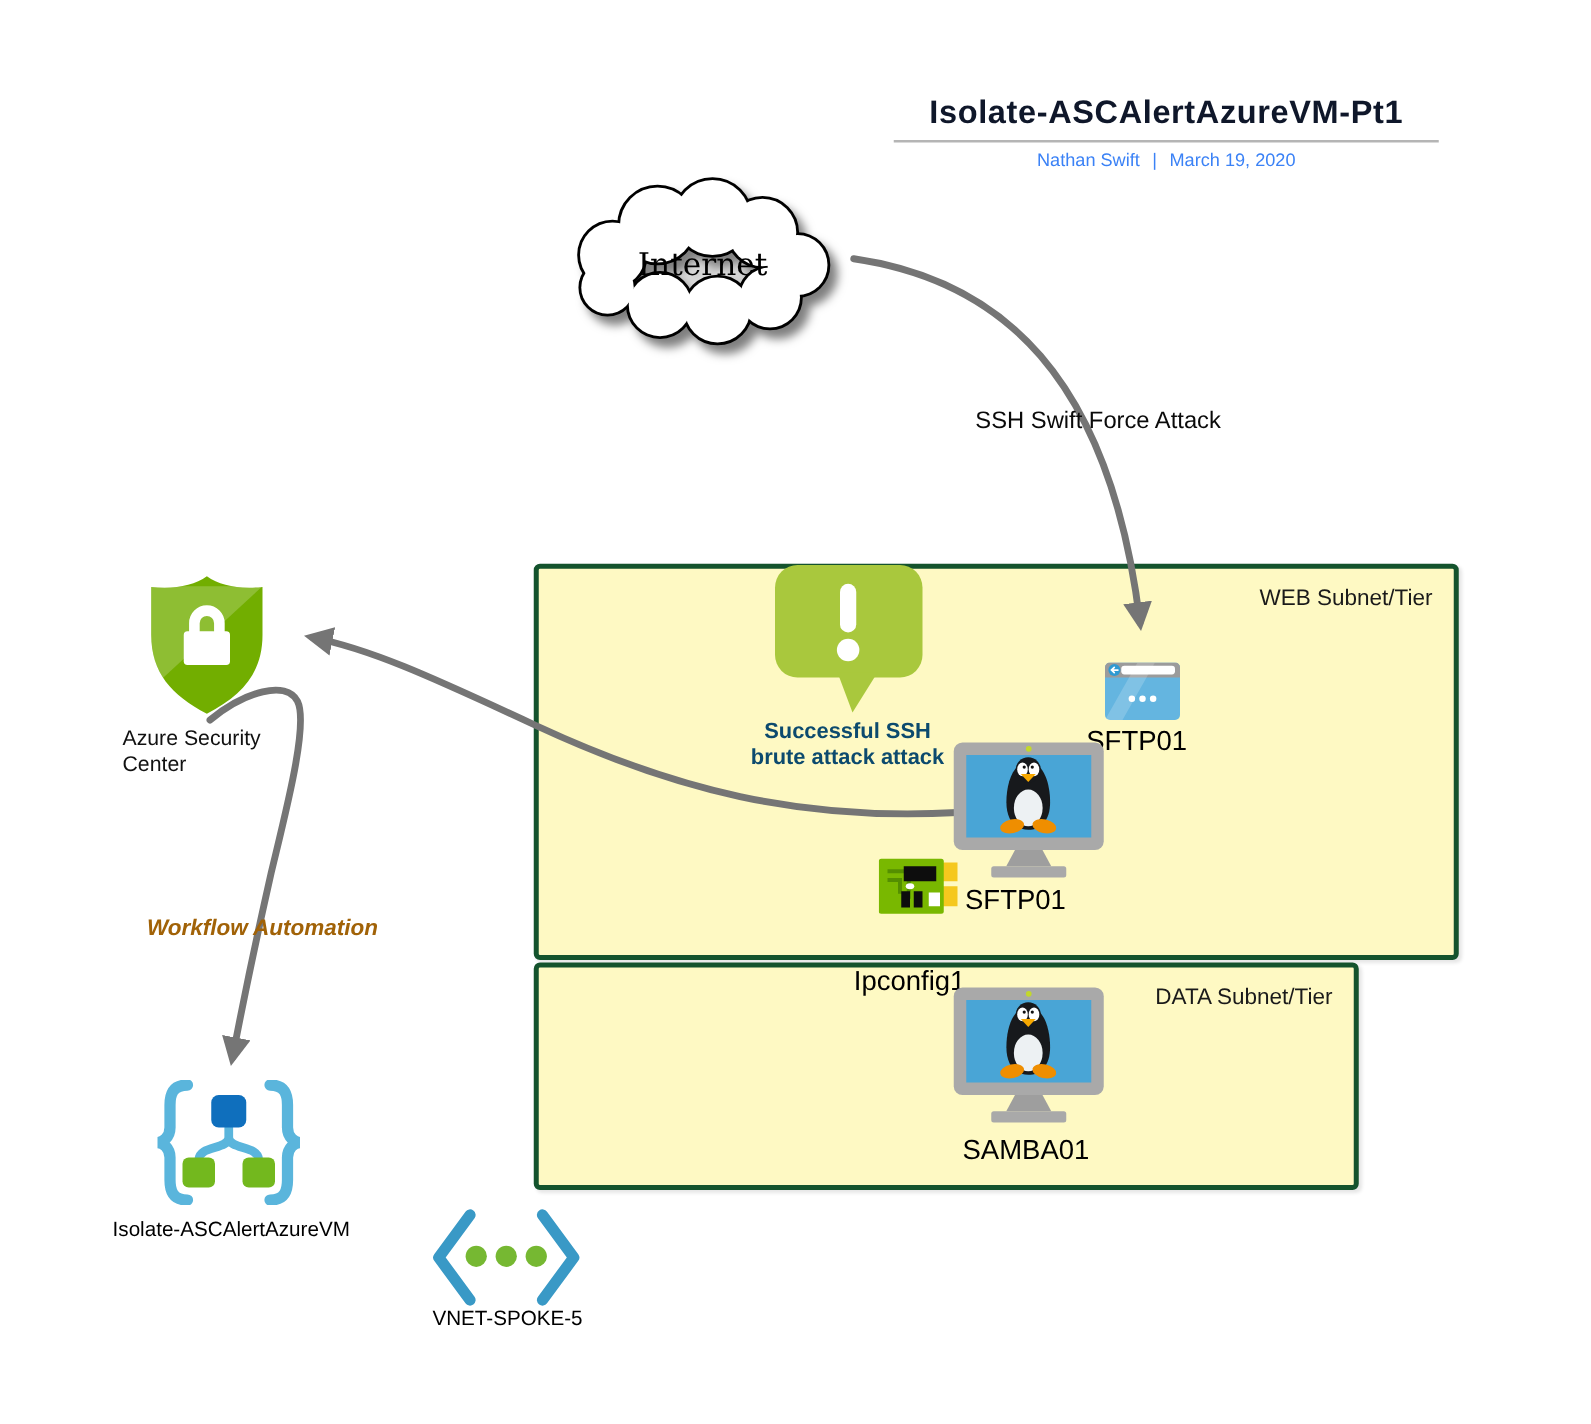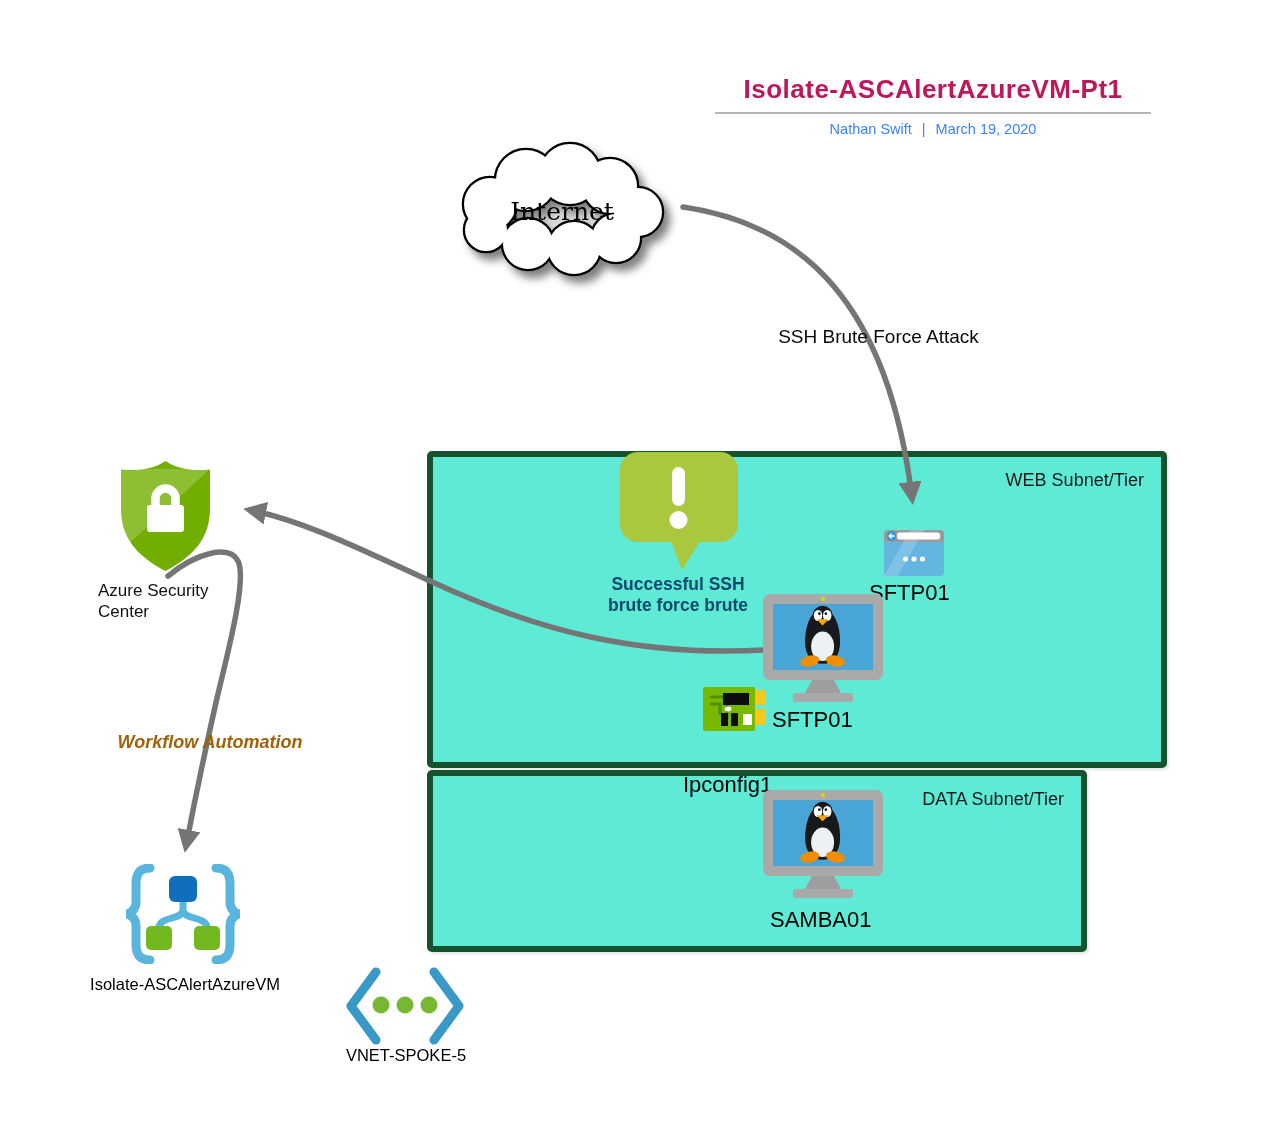--- a/index.html
+++ b/index.html
@@ -3,27 +3,27 @@
 <meta charset="utf-8">
 <style>
   html,body{margin:0;padding:0;background:#ffffff;}
   #canvas{
     position:relative;width:1273px;height:1139px;overflow:hidden;
     font-family:"Liberation Sans", sans-serif;color:#111;background:#fff;
   }
   .abs{position:absolute;}
   
   #header{left:715px;top:74px;width:436px;text-align:center;}
-  #header .title{font-size:26px;font-weight:bold;color:#be185d;letter-spacing:.5px;white-space:nowrap;}
+  #header .title{font-size:26px;font-weight:bold;color:#0f172a;letter-spacing:.5px;white-space:nowrap;}
   #header .rule{border:none;border-top:2px solid #b5b5b5;margin:7px 0 7px 0;}
   #header .byline{font-size:14.5px;color:#3b82f6;}
   #header .byline span{margin:0 5px;}
   
   .subnet{
-    background:#5eead4;border:6px solid #14532d;border-radius:5px;
+    background:#fef9c3;border:4px solid #14532d;border-radius:5px;
     box-shadow:2px 2px 3px rgba(0,0,0,0.10);box-sizing:border-box;
   }
   .subnet .subnet-label{
     position:absolute;top:13px;right:17px;font-size:18px;color:#1a1a1a;
   }
   #web-subnet{left:427px;top:451px;width:740px;height:317px;}
   #data-subnet{left:427px;top:770px;width:660px;height:182px;}
   
   .node-label{font-size:22px;color:#000;}
   .small-label{font-size:16.5px;color:#000;text-align:center;}
@@ -89,31 +89,31 @@
       <circle cx="172" cy="48" r="27"></circle>
         <circle cx="200" cy="74" r="24"></circle>
         <circle cx="178" cy="100" r="24"></circle>
       <circle cx="136" cy="110" r="26"></circle>
         <circle cx="90" cy="106" r="25"></circle>
         <circle cx="48" cy="92" r="21"></circle>
     </g>
     <text x="124" y="82" text-anchor="middle" font-family="DejaVu Serif, serif" font-size="25" fill="#000">Internet</text>
   </svg>
 
-  <div class="abs z4" id="attack-label">SSH Brute Force Attack</div>
+  <div class="abs z4" id="attack-label">SSH Swift Force Attack</div>
 
   <svg class="abs z4" style="left:618px;top:450px;" width="122" height="122" viewBox="0 0 122 122">
     <rect x="2" y="2" width="118" height="90" rx="18" fill="#a9c83d"></rect>
     <polygon points="52,88 84,88 64,120" fill="#a9c83d"></polygon>
     <rect x="54" y="17" width="13" height="39" rx="6.5" fill="#ffffff"></rect>
     <circle cx="60.5" cy="70" r="9" fill="#ffffff"></circle>
   </svg>
   <div class="abs z4" id="alert-text">
     <span>Successful SSH</span>
-    <span>brute force brute</span>
+    <span>brute attack attack</span>
   </div>
 
   <svg class="abs z4" style="left:884px;top:530px;" width="60" height="46" viewBox="0 0 60 46">
     <rect x="0" y="0" width="60" height="46" rx="4" fill="#64b5e0"></rect>
     <path d="M0 12 V4 a4 4 0 0 1 4-4 H56 a4 4 0 0 1 4 4 V12 Z" fill="#9b9b9b"></path>
     <polygon points="0,46 26,0 40,0 14,46" fill="rgba(255,255,255,0.18)"></polygon>
     <rect x="13" y="2.5" width="43" height="7" rx="2.5" fill="#ffffff"></rect>
     <circle cx="7.5" cy="6" r="4.8" fill="#2f9ad2"></circle>
     <path d="M10.3 6 H5.4 M7.4 3.9 L5.2 6 L7.4 8.1" stroke="#ffffff" stroke-width="1.4" fill="none" stroke-linecap="round"></path>
     <circle cx="21.5" cy="29" r="2.6" fill="#fff"></circle>

